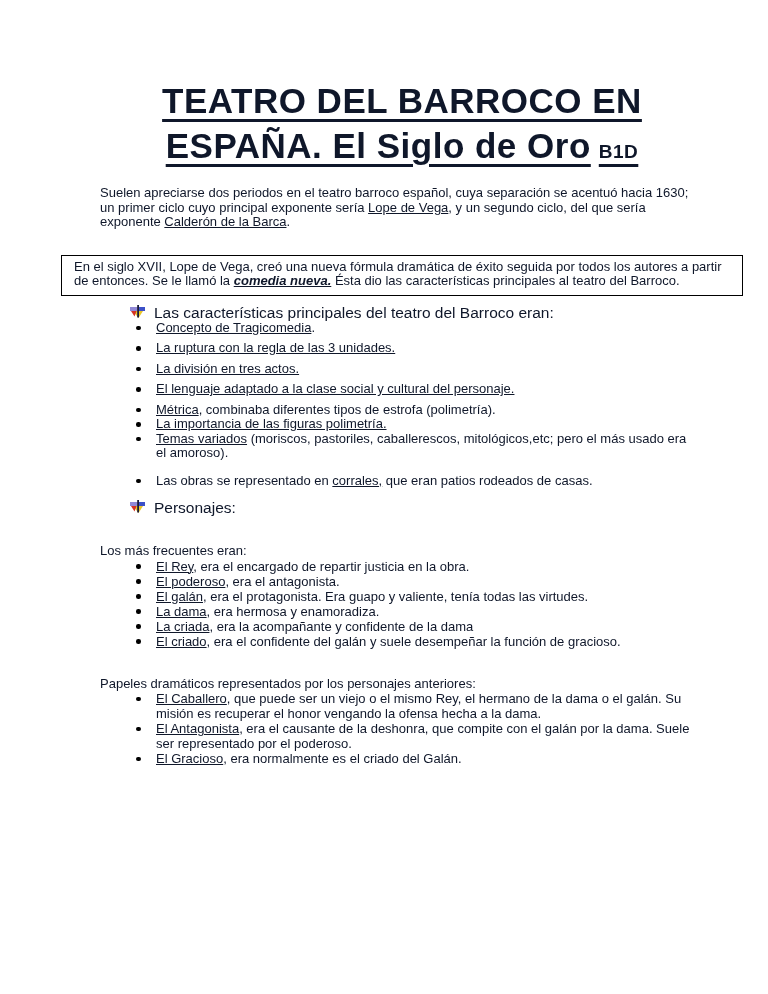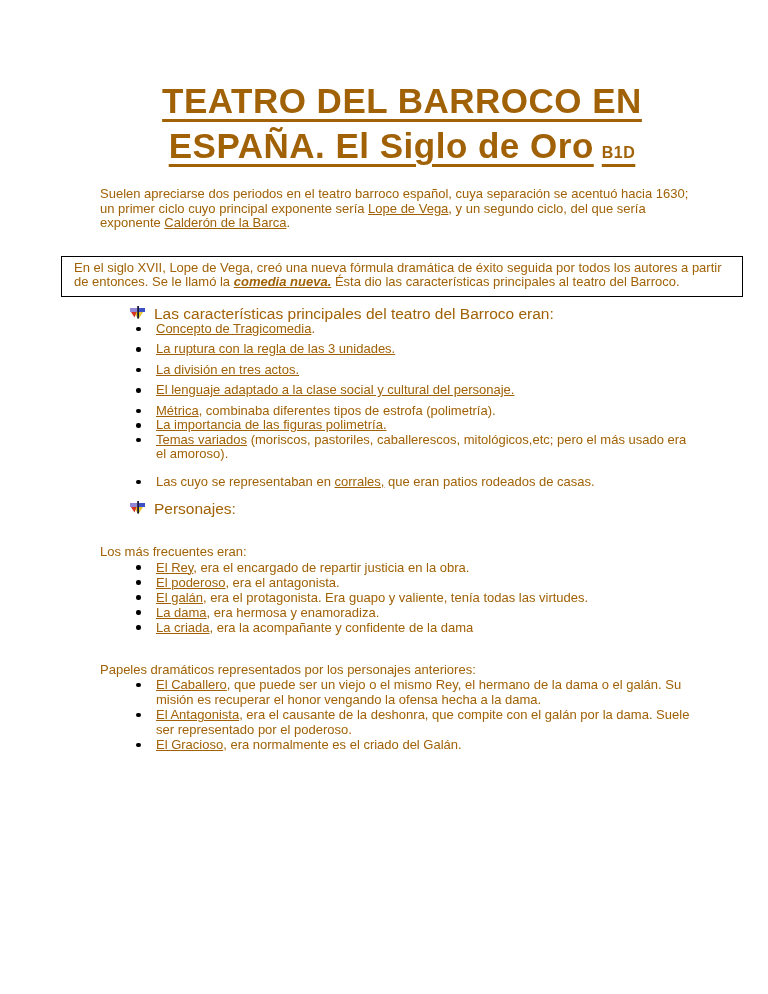--- a/index.html
+++ b/index.html
@@ -1,31 +1,31 @@
 <!DOCTYPE html>
 <html><head>
 <meta charset="utf-8">
 <style>
   html,body { margin:0; padding:0; background:#ffffff; }
   .page {
     position:relative;
     width:768px; height:994px;
     margin:0 auto;
     background:#ffffff;
-    color:#a16207;
+    color:#0f172a;
     font-family:"Liberation Sans", sans-serif;
     font-size:13px; line-height:14.5px;
     box-sizing:border-box;
     padding:78px 25px 0 61px;
     overflow:hidden;
   }
   
   .title { text-align:center; font-weight:bold; font-size:35px; line-height:45px; letter-spacing:0.5px; }
   .t-underline { text-decoration:underline; text-decoration-thickness:3px; text-underline-offset:6px; }
-  .badge { font-size:16px; margin-left:8px; letter-spacing:0.5px; }
+  .badge { font-size:19px; margin-left:8px; letter-spacing:0.5px; }
   
   .intro { margin:12px 39px 0 39px; }
   .box {
     margin-top:25px;
     border:1.5px solid #000000;
     padding:4px 12px 6px 12px;
   }
   .u  { text-decoration:underline; }
   .bu { text-decoration:underline; font-weight:bold;font-style:italic; }
   
@@ -88,21 +88,21 @@
   </div>
 
   <ul class="blist list-characteristics">
     <li class="sp"><span class="dot"></span><span class="u">Concepto de Tragicomedia</span><span>.</span></li>
     <li class="sp"><span class="dot"></span><span class="u">La ruptura con la regla de las 3 unidades.</span></li>
     <li class="sp"><span class="dot"></span><span class="u">La división en tres actos.</span></li>
     <li class="sp"><span class="dot"></span><span class="u">El lenguaje adaptado a la clase social y cultural del personaje.</span></li>
     <li><span class="dot"></span><span class="u">Métrica</span><span>, combinaba diferentes tipos de estrofa (polimetría).</span></li>
     <li><span class="dot"></span><span class="u">La importancia de las figuras polimetría.</span></li>
     <li class="sp2"><span class="dot"></span><span class="u">Temas variados</span><span> (moriscos, pastoriles, caballerescos, mitológicos,etc; pero el más usado era el amoroso).</span></li>
-    <li><span class="dot"></span><span>Las cuyo se representaban en </span><span class="u">corrales,</span><span> que eran patios rodeados de casas.</span></li>
+    <li><span class="dot"></span><span>Las obras se representado en </span><span class="u">corrales,</span><span> que eran patios rodeados de casas.</span></li>
   </ul>
 
   <div class="h-arrow second">
     <span class="icon">
       <svg width="18" height="15" viewBox="0 0 18 15" aria-hidden="true">
         <rect x="1" y="2" width="8" height="4" fill="#9088d6"></rect>
         <rect x="9" y="2" width="7" height="4" fill="#3c50c8"></rect>
         <polygon points="4,6 14,6 9.5,13" fill="#e8c52a"></polygon>
         <polygon points="2,6 7.5,6 5.5,11.5" fill="#d43224"></polygon>
         <rect x="8.2" y="0" width="1.8" height="12.5" fill="#1b1b3a"></rect>
@@ -112,20 +112,21 @@
   </div>
 
   <p class="sub">Los más frecuentes eran:</p>
 
   <ul class="blist list-characters">
     <li><span class="dot"></span><span class="u">El Rey</span><span>, era el encargado de repartir justicia en la obra.</span></li>
     <li><span class="dot"></span><span class="u">El poderoso</span><span>, era el antagonista.</span></li>
     <li><span class="dot"></span><span class="u">El galán</span><span>, era el protagonista. Era guapo y valiente, tenía todas las virtudes.</span></li>
     <li><span class="dot"></span><span class="u">La dama</span><span>, era hermosa y enamoradiza.</span></li>
     <li><span class="dot"></span><span class="u">La criada</span><span>, era la acompañante y confidente de la dama</span></li>
+    <li><span class="dot"></span><span class="u">El criado</span><span>, era el confidente del galán y suele desempeñar la función de gracioso.</span></li>
   </ul>
 
   <p class="sub">Papeles dramáticos representados por los personajes anteriores:</p>
 
   <ul class="blist list-roles">
     <li><span class="dot"></span><span class="u">El Caballero</span><span>, que puede ser un viejo o el mismo Rey, el hermano de la dama o el galán. Su misión es recuperar el honor vengando la ofensa hecha a la dama.</span></li>
     <li><span class="dot"></span><span class="u">El Antagonista</span><span>, era el causante de la deshonra, que compite con el galán por la dama. Suele ser representado por el poderoso.</span></li>
     <li><span class="dot"></span><span class="u">El Gracioso</span><span>, era normalmente es el criado del Galán.</span></li>
   </ul>
 

